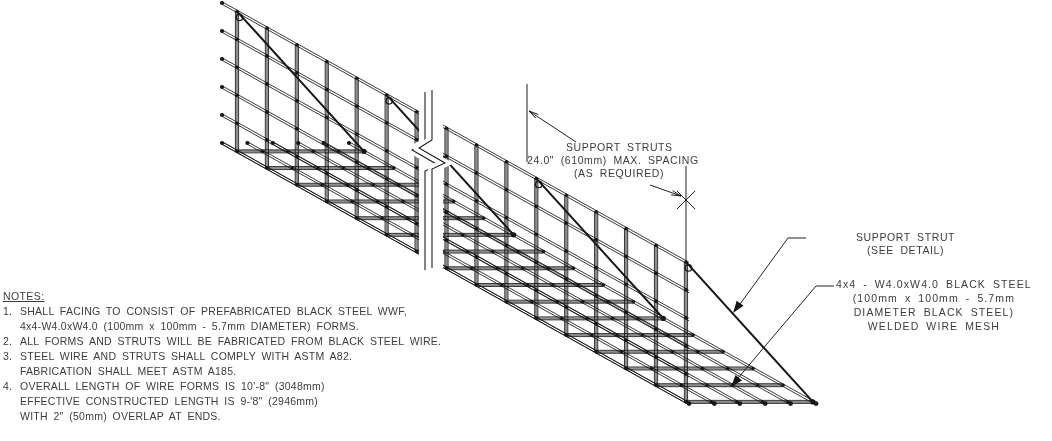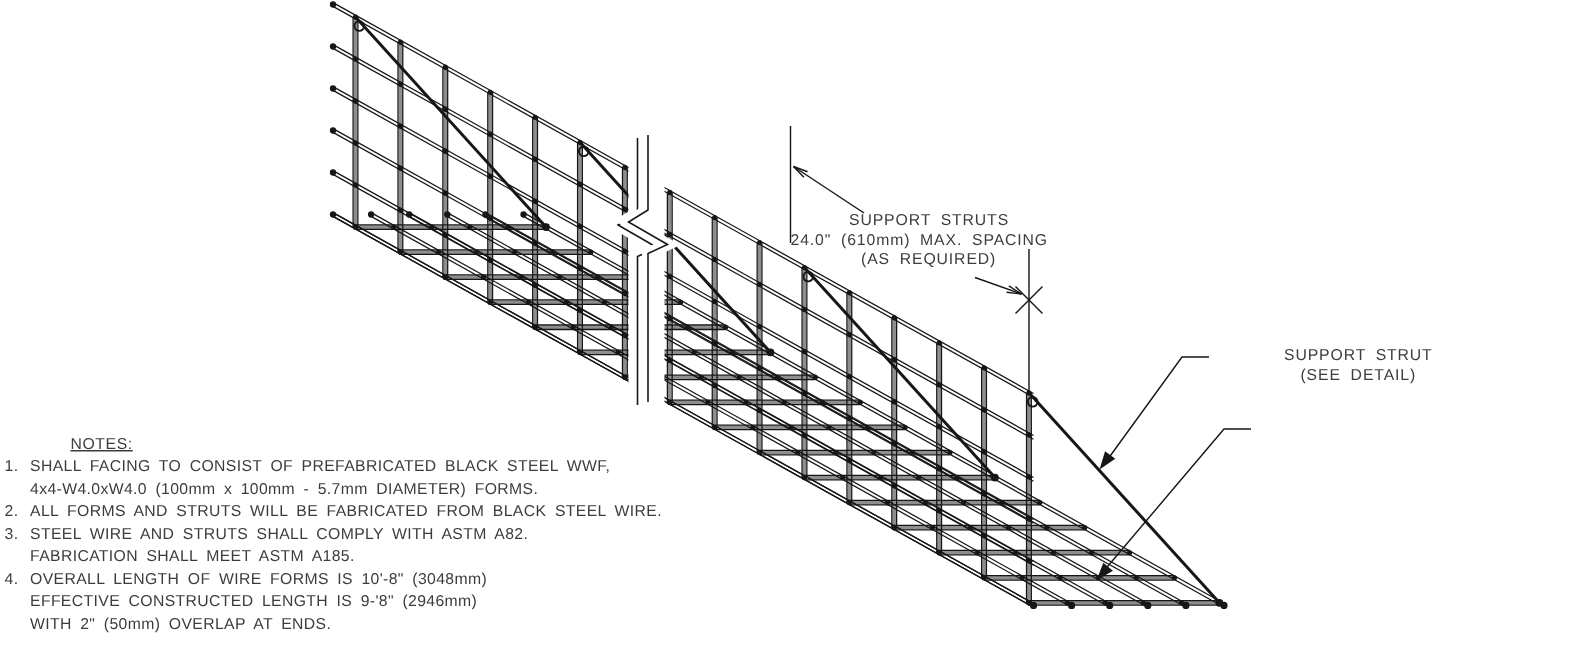--- a/index.html
+++ b/index.html
@@ -5,21 +5,21 @@
   html,body{margin:0;padding:0;background:#ffffff;}
   body{width:1052px;height:441px;overflow:hidden;position:relative;
        font-family:"Liberation Sans", sans-serif;}
   .stage{position:absolute;left:0;top:0;width:1052px;height:441px;background:#fff;}
   svg{position:absolute;left:0;top:0;}
   .txt{position:absolute;white-space:nowrap;color:#3c3c3c;
        font-size:10.5px;line-height:15px;letter-spacing:.25px;word-spacing:2.5px;}
   .ann{position:absolute;white-space:nowrap;color:#3c3c3c;
        font-size:10.5px;letter-spacing:.6px;word-spacing:3px;text-align:center;}
   .notes{left:3px;top:289px;}
-  .notes-h{text-decoration:underline;letter-spacing:.4px;margin-left:44px;}
+  .notes-h{text-decoration:underline;letter-spacing:.4px;}
   .note-line{position:relative;padding-left:17px;}
   .note-num{position:absolute;left:0;top:0;}
   #dim-line1{left:566px;top:141px;}
   #dim-line2{left:527px;top:154px;}
   #dim-line3{left:574px;top:167px;}
   #strut-label{left:808px;top:231px;line-height:13px;margin-left:48px;}
   #mesh-label{left:836px;top:277px;line-height:14px;letter-spacing:1.1px;}
 </style>
 </head>
 <body>
@@ -404,20 +404,26 @@
     </svg>
 
   <div class="ann" id="dim-line1">SUPPORT STRUTS</div>
   <div class="ann" id="dim-line2">24.0" (610mm) MAX. SPACING</div>
   <div class="ann" id="dim-line3">(AS REQUIRED)</div>
 
   <div class="ann" id="strut-label">
     <div>SUPPORT STRUT</div>
     <div>(SEE DETAIL)</div>
   </div>
+  <div class="ann" id="mesh-label">
+    <div>4x4 - W4.0xW4.0 BLACK STEEL</div>
+    <div>(100mm x 100mm - 5.7mm</div>
+    <div>DIAMETER BLACK STEEL)</div>
+    <div>WELDED WIRE MESH</div>
+  </div>
 
   <div class="txt notes">
     <div class="notes-h">NOTES:</div>
     <div id="notes-items">
         <div class="note-line"><span class="note-num">1.</span><span>SHALL FACING TO CONSIST OF PREFABRICATED BLACK STEEL WWF,</span></div>
         <div class="note-line"><span>4x4-W4.0xW4.0 (100mm x 100mm - 5.7mm DIAMETER) FORMS.</span></div>
         <div class="note-line"><span class="note-num">2.</span><span>ALL FORMS AND STRUTS WILL BE FABRICATED FROM BLACK STEEL WIRE.</span></div>
         <div class="note-line"><span class="note-num">3.</span><span>STEEL WIRE AND STRUTS SHALL COMPLY WITH ASTM A82.</span></div>
         <div class="note-line"><span>FABRICATION SHALL MEET ASTM A185.</span></div>
         <div class="note-line"><span class="note-num">4.</span><span>OVERALL LENGTH OF WIRE FORMS IS 10'-8" (3048mm)</span></div>

